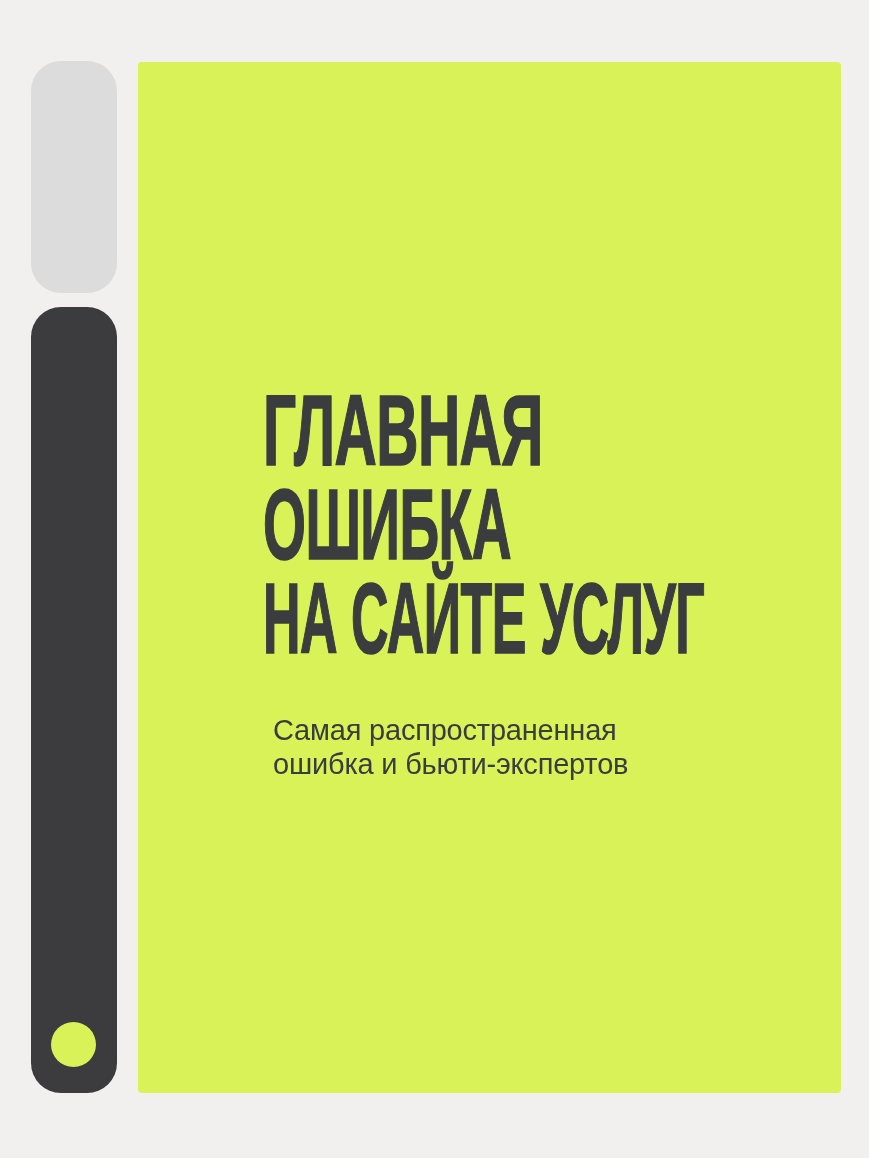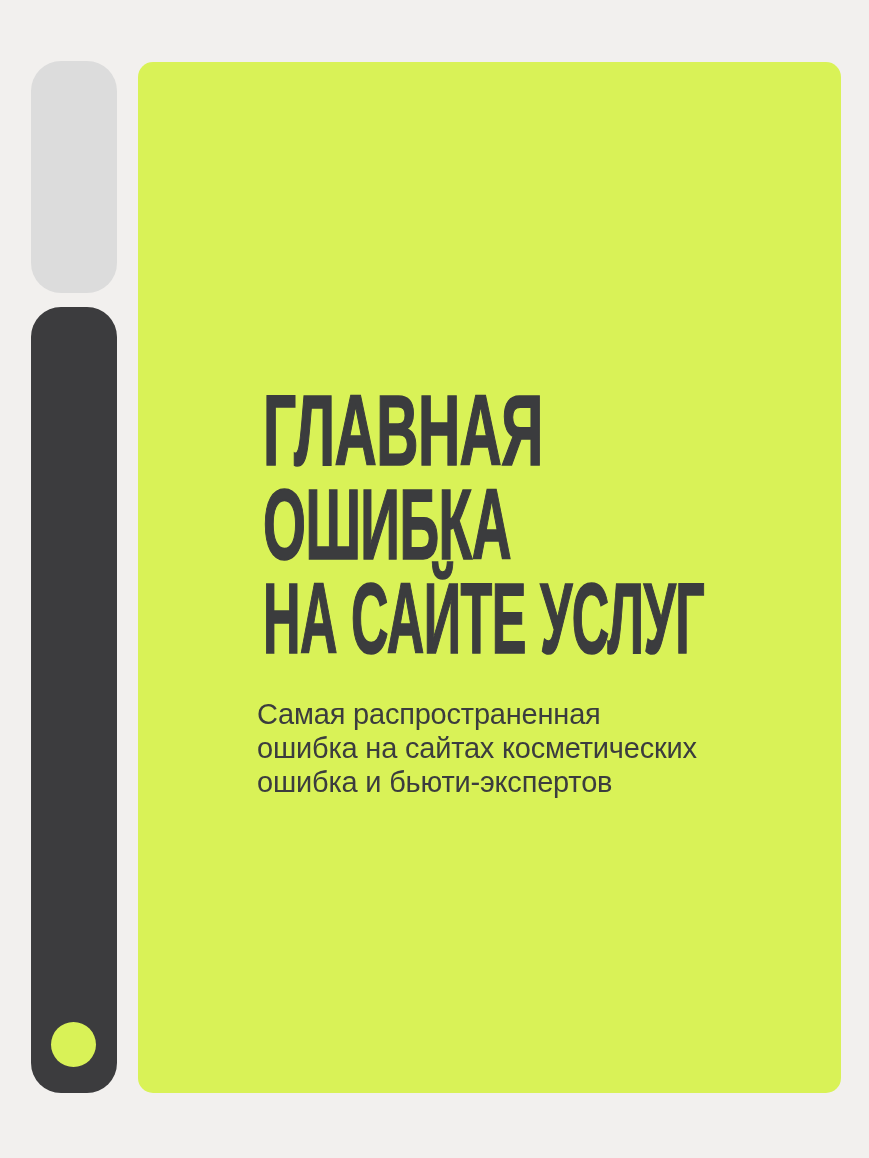--- a/index.html
+++ b/index.html
@@ -47,21 +47,21 @@
     background: var(--accent, #d9f257);
   }
 
   
   .card {
     position: absolute;
     left: 138px;
     top: 62px;
     width: 703px;
     height: 1031px;
-    border-radius: 15px;
+    border-radius: 4px;
     background: var(--card, #d9f257);
   }
 
   .title {
     position: absolute;
     left: 125px;
     top: 321px;
     margin: 0;
     color: var(--text, #3b3c3e);
     font-size: 100px;
@@ -76,21 +76,21 @@
     -webkit-text-stroke: 1.6px currentColor;
   }
   .tline-1 { transform: scaleX(0.585); }
   .tline-2 { transform: scaleX(0.552); }
   .tline-3 { transform: scaleX(0.520); }
 
   .subtitle {
     position: absolute;
     left: 119px;
     top: 635px;
-    margin: 0;
+    margin: 16px;
     color: var(--text, #3b3c3e);
     font-size: 29px;
     line-height: 34px;
     font-weight: 400;
     letter-spacing: -0.2px;
     white-space: nowrap;
   }
   .subtitle .sline { display: block; }
 </style>
 </head>
@@ -106,18 +106,17 @@
 
   <div class="card">
     <h1 class="title">
       <span class="tline tline-1">ГЛАВНАЯ</span>
       <span class="tline tline-2">ОШИБКА</span>
       <span class="tline tline-3">НА САЙТЕ УСЛУГ</span>
     </h1>
 
     <p class="subtitle">
       <span class="sline">Самая распространенная</span>
-      <span class="sline">ошибка на сайтах косметических</span>
       <span class="sline">ошибка и бьюти-экспертов</span>
     </p>
   </div>
 
 </div>
 
 </body></html>

